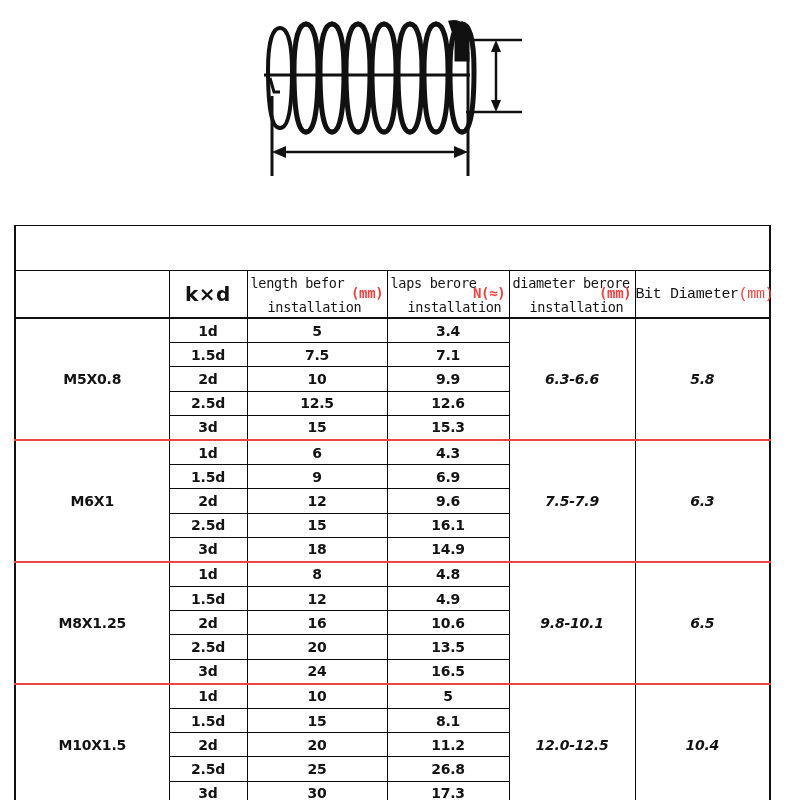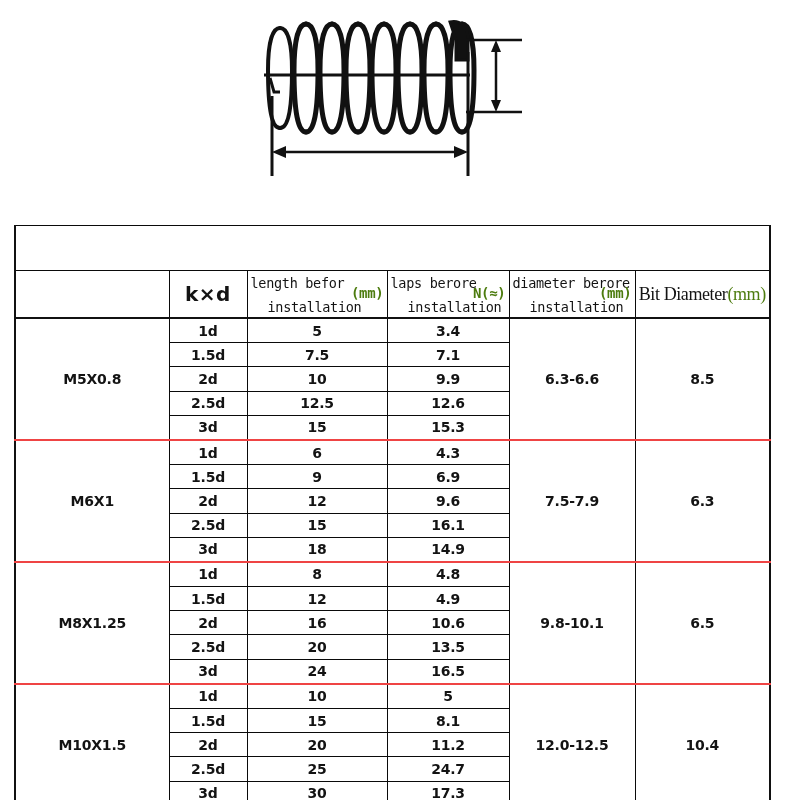--- a/index.html
+++ b/index.html
@@ -97,25 +97,25 @@
   }
   .hdr-unit {
     position: absolute;
     right: 3px;
     top: 14px;
     font-weight: bold;
     font-size: 14px;
     white-space: nowrap;
   }
   .mm-ink {
-    color: #4d7c0f;
+    color: #ef4444;
   }
   .hdr-flat {
-    font-size: 18px;
-    font-family: Liberation Serif, serif;
+    font-size: 15px;
+    font-family: Liberation Mono, monospace;
     letter-spacing: -0.4px;
     white-space: nowrap;
   }
 
   
   tr.data-row td {
     height: 23.2px;
     font-size: 14px;
     font-weight: bold;
     font-family: "DejaVu Sans", sans-serif;
@@ -123,20 +123,21 @@
   }
   td.group-cell {
     font-size: 14.5px;
     font-weight: bold;
     letter-spacing: -0.2px;
   }
   td.merged {
     font-size: 14.5px;
     font-weight: bold;
     letter-spacing: -0.3px;
+    font-style: italic;
   }
   
   tr.group-start td { border-top: 2px solid #ef4444; }
   table.spec { border-left: 2px solid #111; border-right: 2px solid #111; }
   tr.head-row td { border-bottom: 2px solid #111; }
 </style>
 </head>
 <body>
 
 <div id="diagram-area">
@@ -225,21 +226,21 @@
             </div>
           </td>
           <td><span class="hdr-flat">Bit Diameter</span><span class="hdr-flat mm-ink">(mm)</span></td>
         </tr>
         <tr class="data-row group-start">
           <td class="group-cell" rowspan="5">M5X0.8</td>
           <td>1d</td>
           <td>5</td>
           <td>3.4</td>
           <td class="merged" rowspan="5">6.3-6.6</td>
-          <td class="merged" rowspan="5">8.5</td>
+          <td class="merged" rowspan="5">5.8</td>
         </tr>
         <tr class="data-row">
           <td>1.5d</td>
           <td>7.5</td>
           <td>7.1</td>
         </tr>
         <tr class="data-row">
           <td>2d</td>
           <td>10</td>
           <td>9.9</td>
@@ -324,21 +325,21 @@
           <td>8.1</td>
         </tr>
         <tr class="data-row">
           <td>2d</td>
           <td>20</td>
           <td>11.2</td>
         </tr>
         <tr class="data-row">
           <td>2.5d</td>
           <td>25</td>
-          <td>24.7</td>
+          <td>26.8</td>
         </tr>
         <tr class="data-row">
           <td>3d</td>
           <td>30</td>
           <td>17.3</td>
         </tr>
       </tbody>
   </table>
 </div>
 

